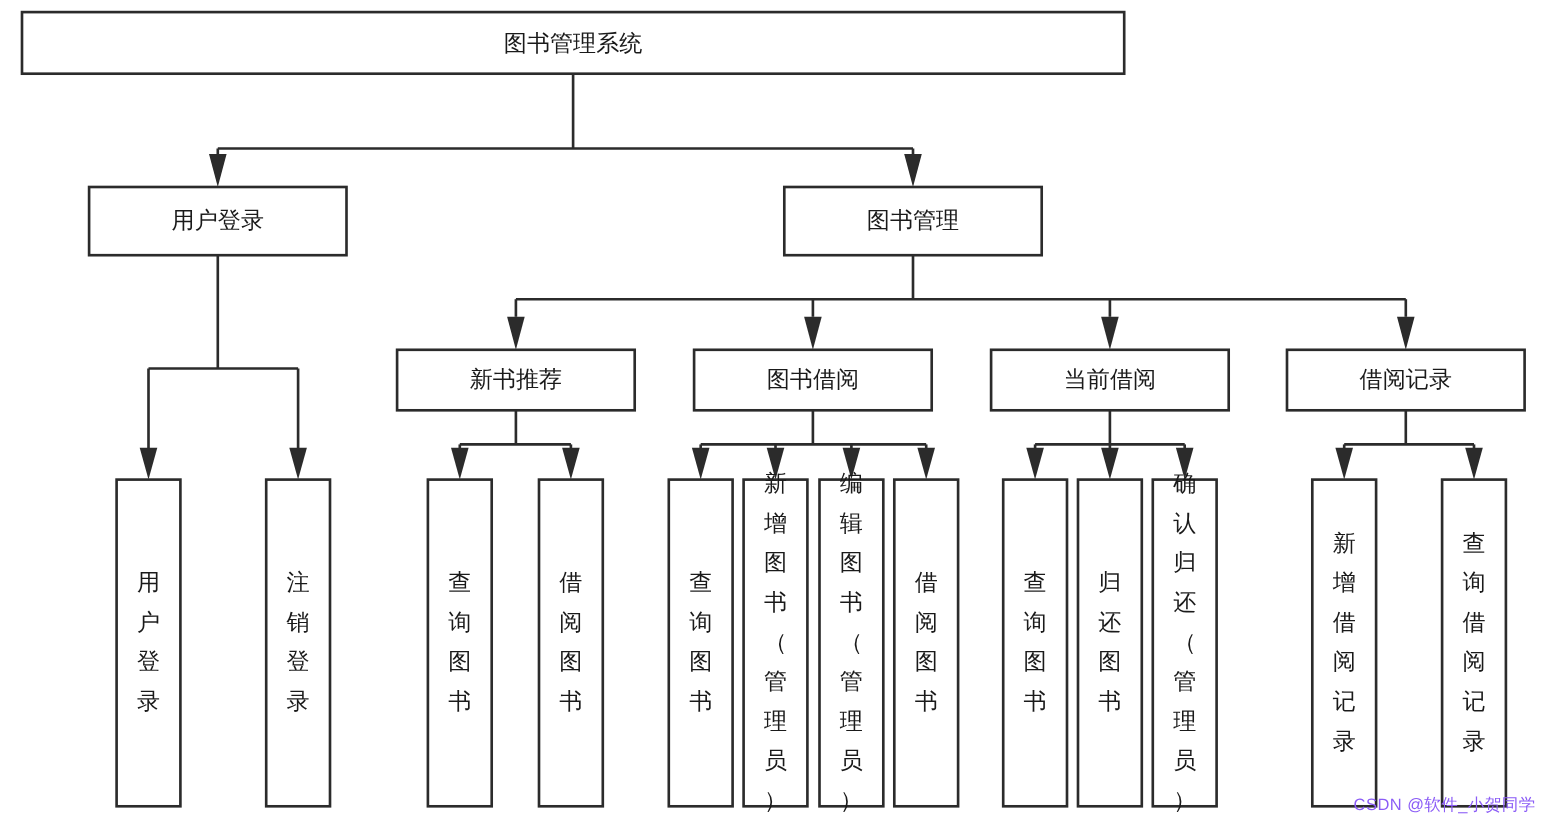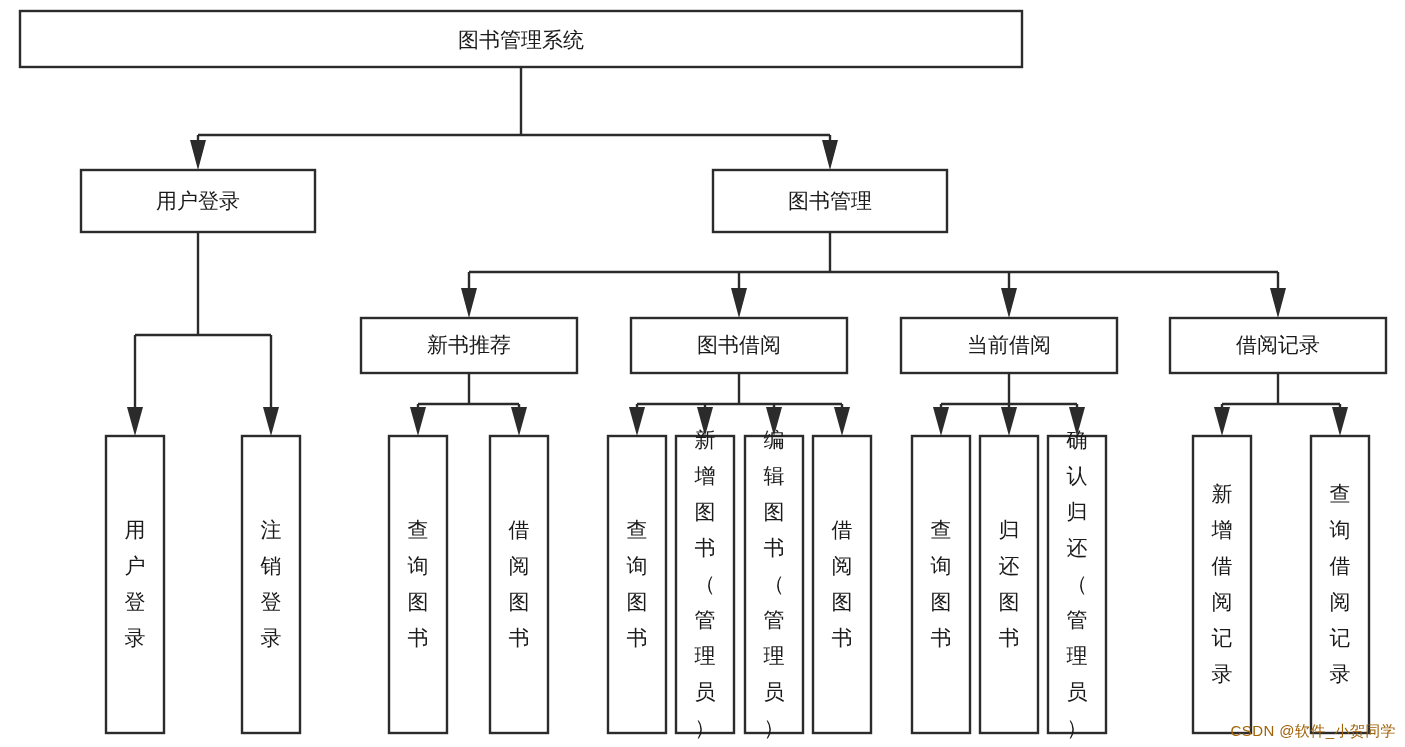--- a/index.html
+++ b/index.html
@@ -49,21 +49,21 @@
     font-size: 21px;
     fill: #1a1a1a;
     text-anchor: middle;
   }
   .watermark {
     position: absolute;
     right: 9px;
     bottom: 6px;
     font-family: "Liberation Sans", "DejaVu Sans", sans-serif;
     font-size: 15px;
-    color: #a16207;
+    color: #8b5cf6;
     letter-spacing: 0.4px;
     white-space: nowrap;
     user-select: none;
   }
 </style>
 </head>
 <body>
 
 <svg id="diagram" viewBox="0 0 1405 747" xmlns="http://www.w3.org/2000/svg">
 

